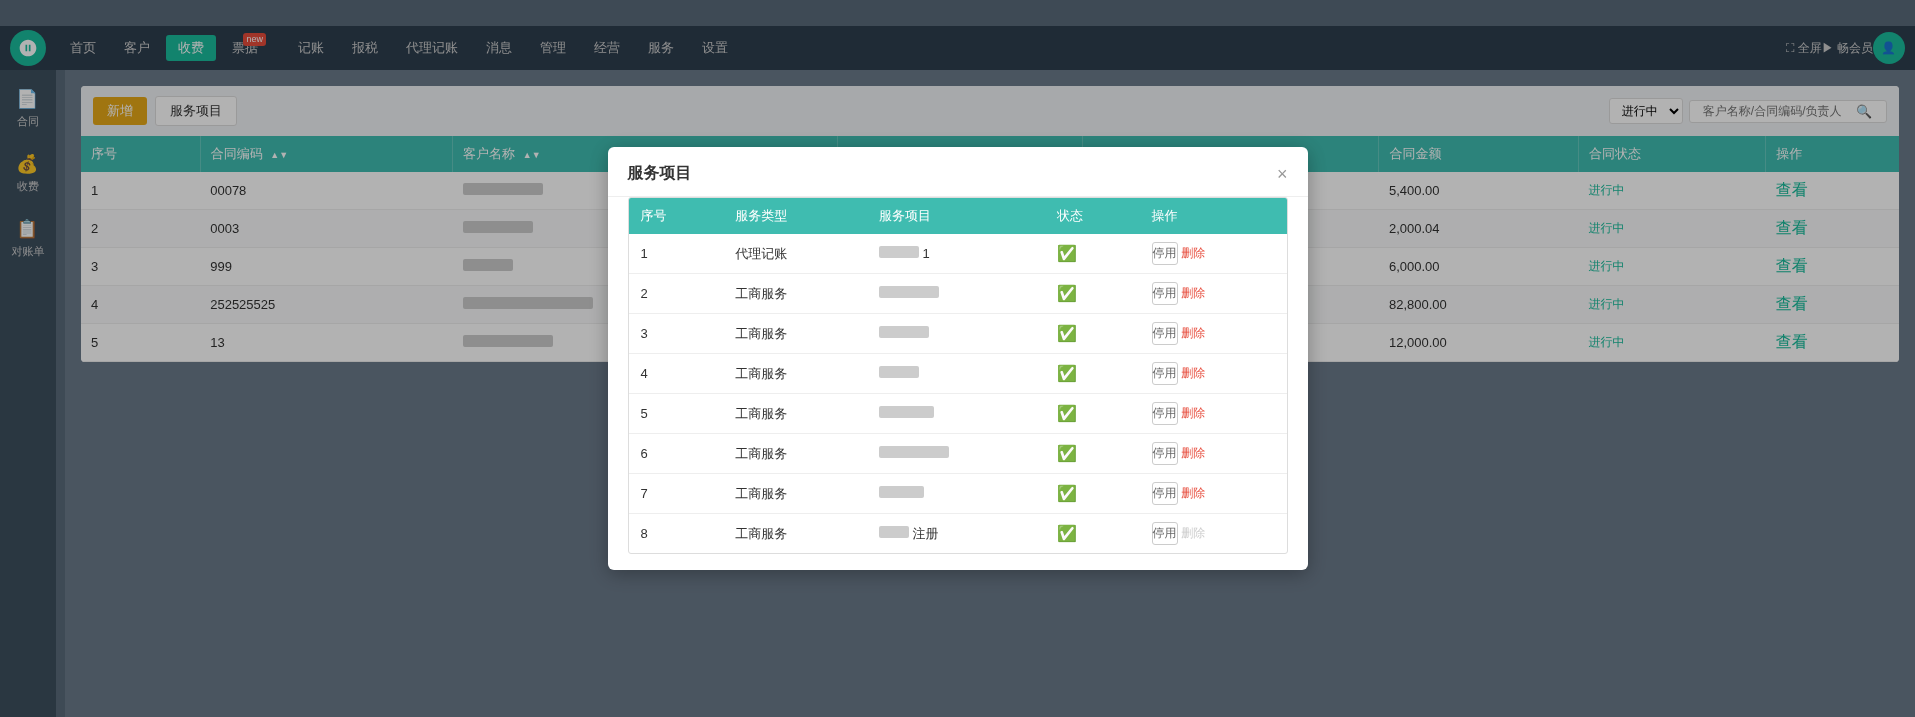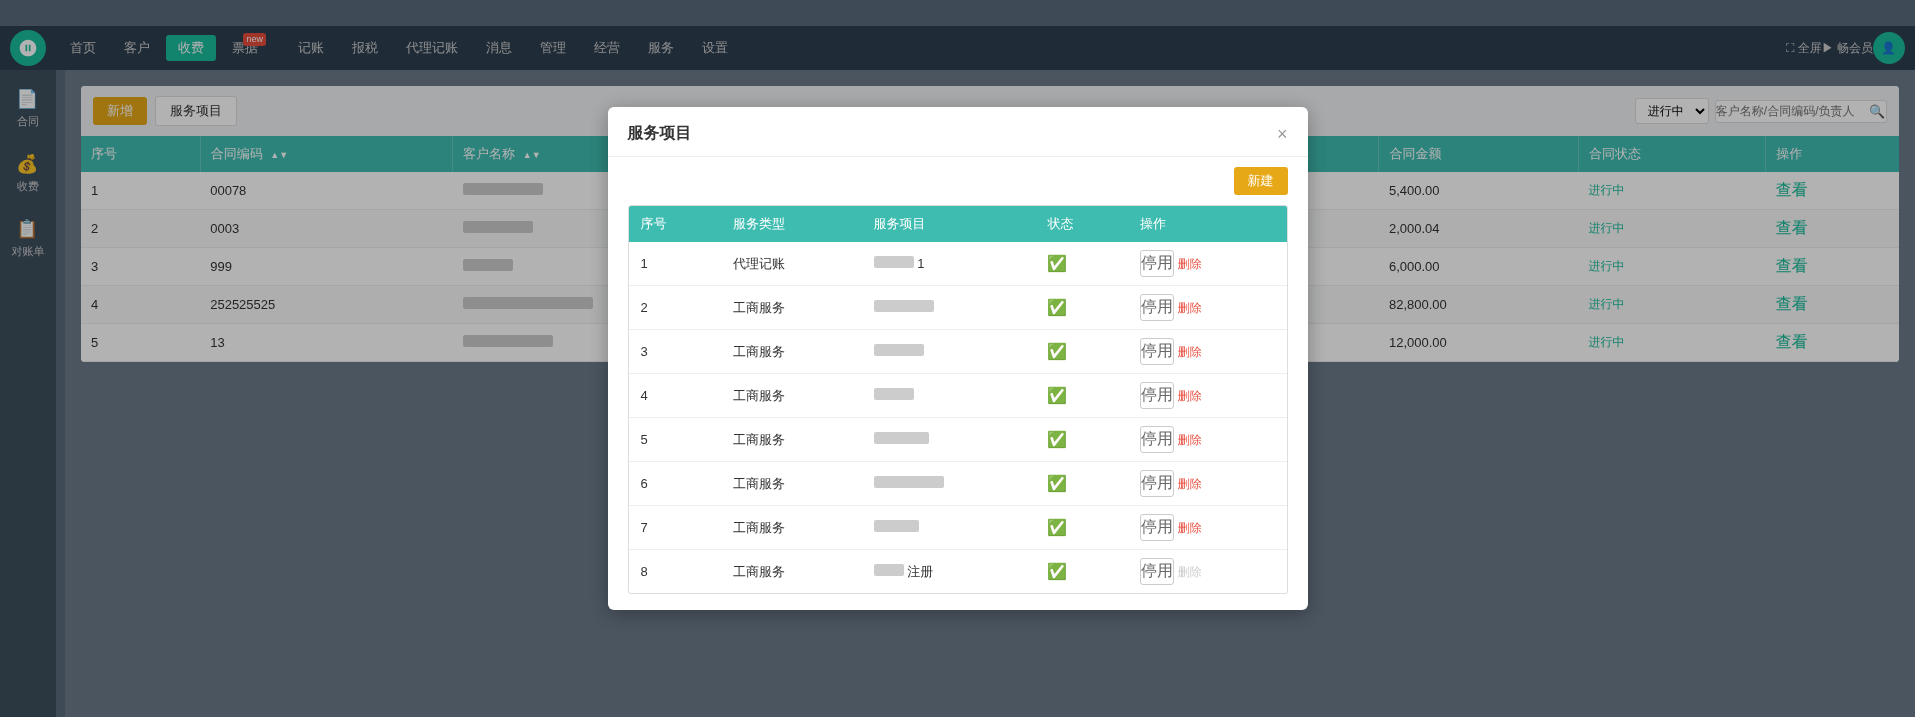--- a/index.html
+++ b/index.html
@@ -150,21 +150,21 @@
       padding: 4px 8px;
       font-size: 12px;
       background: #fff;
     }
     .search-box {
       display: flex;
       align-items: center;
       border: 1px solid #ddd;
       border-radius: 3px;
       background: #fff;
-      padding: 3px 0;
+      padding: 3px 13px;
       gap: 4px;
     }
     .search-box input {
       border: none; outline: none; font-size: 12px; width: 150px;
     }
 
     
     .data-table {
       width: 100%;
       border-collapse: collapse;
@@ -278,21 +278,21 @@
     }
     .modal-table tbody tr:last-child { border-bottom: none; }
     .modal-table tbody td {
       padding: 8px 12px;
       font-size: 13px;
       color: #333;
     }
     .check-icon { color: #1abc9c; font-size: 16px; }
     .btn-stop {
       background: none; border: 1px solid #ccc; color: #666;
-      padding: 2px 0; border-radius: 3px; cursor: pointer; font-size: 16px;
+      padding: 2px 0; border-radius: 3px; cursor: pointer; font-size: 12px;
     }
     .btn-delete {
       background: none; border: none; color: #e74c3c;
       cursor: pointer; font-size: 12px; padding: 0;
     }
   </style>
 </head>
 <body>
 
 <div class="top-nav">
@@ -426,23 +426,20 @@
         </tbody>
       </table>
     </div>
 
     <div class="overlay">
       <div class="modal">
         <div class="modal-header">
           <span class="modal-title">服务项目</span>
           <span class="modal-close">×</span>
         </div>
-        <div class="modal-toolbar">
-          <button class="btn-modal-new">新建</button>
-        </div>
         <div class="modal-table-wrap">
           <table class="modal-table">
             <thead>
               <tr>
                 <th>序号</th>
                 <th>服务类型</th>
                 <th>服务项目</th>
                 <th>状态</th>
                 <th>操作</th>
               </tr>

